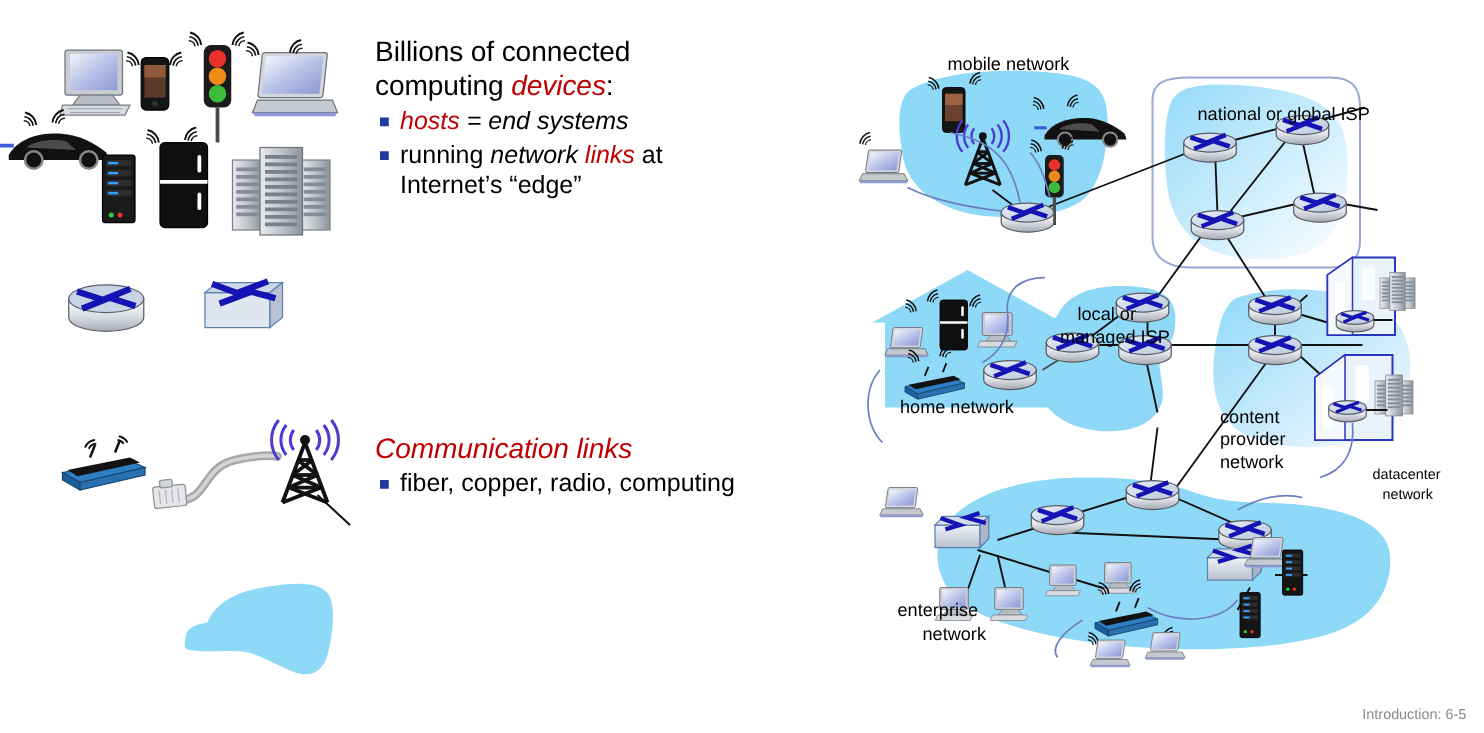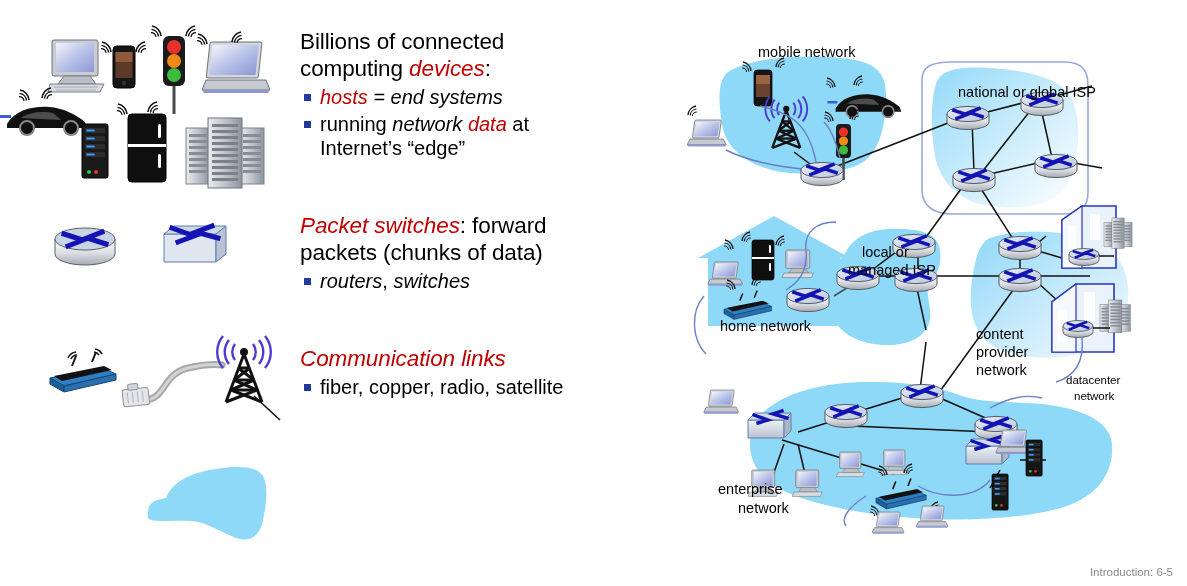--- a/index.html
+++ b/index.html
@@ -40,21 +40,21 @@
 
   
   svg{display:block;overflow:visible;}
 
   
   .diagram{position:absolute;left:690px;top:0;width:497px;height:478px;}
   .dlabel{
     position:absolute;font-size:14.5px;color:#000;
     line-height:17px;white-space:nowrap;
   }
-  .dlabel.sm{font-size:11.5px;}
+  .dlabel.sm{font-size:11.5px;margin-left:32px;}
 
   .footer{
     position:absolute;right:14px;bottom:8px;
     font-size:11.5px;color:#8a8a8a;
     font-family:"Liberation Sans", sans-serif;
   }
 </style>
 </head>
 <body>
 
@@ -219,21 +219,21 @@
 
     <div class="txt-block" style="left:300px;top:28px;width:250px;">
       <div class="hdr">
         <span>Billions of connected computing </span><span class="em">devices</span><span>:</span>
       </div>
       <ul class="bl">
         <li>
           <span class="itr">hosts</span><span class="it"> = end systems</span>
         </li>
         <li>
-          <span>running </span><span class="it">network </span><span class="itr">data</span><span> at Internet’s “edge”</span>
+          <span>running </span><span class="it">network </span><span class="itr">links</span><span> at Internet’s “edge”</span>
         </li>
       </ul>
     </div>
 
     <div class="art" style="left:50px;top:218px;width:190px;height:60px;">
       <svg width="190" height="60" viewBox="0 0 190 60">
         <defs>
           <linearGradient id="rtrg" x1="0" y1="0" x2="0" y2="1">
             <stop offset="0" stop-color="#ffffff"></stop>
               <stop offset="0.55" stop-color="#dadde2"></stop>
@@ -253,30 +253,20 @@
 
         <g transform="translate(110,6)">
           <path d="M4 10 L56 10 L56 38 L4 38 Z" fill="#dfe6f0" stroke="#5c7fb0"></path>
           <path d="M4 10 L14 2 L66 2 L56 10 Z" fill="#cfd8e6" stroke="#5c7fb0"></path>
           <path d="M56 10 L66 2 L66 30 L56 38 Z" fill="#b8c2d2" stroke="#5c7fb0"></path>
           <path d="M12 4 L34 12 L18 18 M58 14 L36 8 L52 2" fill="none" stroke="#1414b4" stroke-width="5" stroke-linecap="square"></path>
         </g>
       </svg>
     </div>
 
-    <div class="txt-block" style="left:300px;top:212px;width:270px;">
-      <div class="hdr">
-        <span class="em">Packet switches</span><span>: forward packets (chunks of data)</span>
-      </div>
-      <ul class="bl">
-        <li>
-          <span class="it">routers</span><span>, </span><span class="it">switches</span>
-        </li>
-      </ul>
-    </div>
 
     <div class="art" style="left:40px;top:330px;width:245px;height:100px;">
       <svg width="245" height="100" viewBox="0 0 245 100">
 
         <g transform="translate(10,24)">
           <path d="M0 24 L52 14 L66 20 L14 32 Z" fill="#2e7ec4" stroke="#15476f"></path>
           <path d="M0 24 L14 32 L14 38 L0 30 Z" fill="#1d5f9c" stroke="#15476f"></path>
           <path d="M14 32 L66 20 L66 26 L14 38 Z" fill="#2a6fae" stroke="#15476f"></path>
           <path d="M4 22 L54 12 L62 16 L12 27 Z" fill="#121212"></path>
           <path d="M22 12 L26 2" stroke="#111" stroke-width="2"></path>
@@ -329,21 +319,21 @@
           </g>
           <path d="M36 58 L62 82" stroke="#111" stroke-width="1.6" fill="none"></path>
         </g>
       </svg>
     </div>
 
     <div class="txt-block" style="left:300px;top:345px;width:310px;">
       <div class="hdr red">Communication links</div>
       <ul class="bl">
         <li>
-          <span>fiber, copper, radio, satellite</span>
+          <span>fiber, copper, radio, computing</span>
         </li>
       </ul>
     </div>
 
     <div class="art" style="left:20px;top:450px;width:270px;height:110px;">
       <svg width="270" height="110" viewBox="0 0 270 110">
         <path d="M128 63 C128 53 134 50 146 48 C152 33 168 23 196 19
                  C222 15 238 17 243 26 C249 36 246 58 242 74
                  C238 88 228 92 216 88 C198 81 186 72 172 71
                  C158 70 138 72 131 70 C126 68 128 66 128 63 Z" fill="#8ed8f8"></path>

